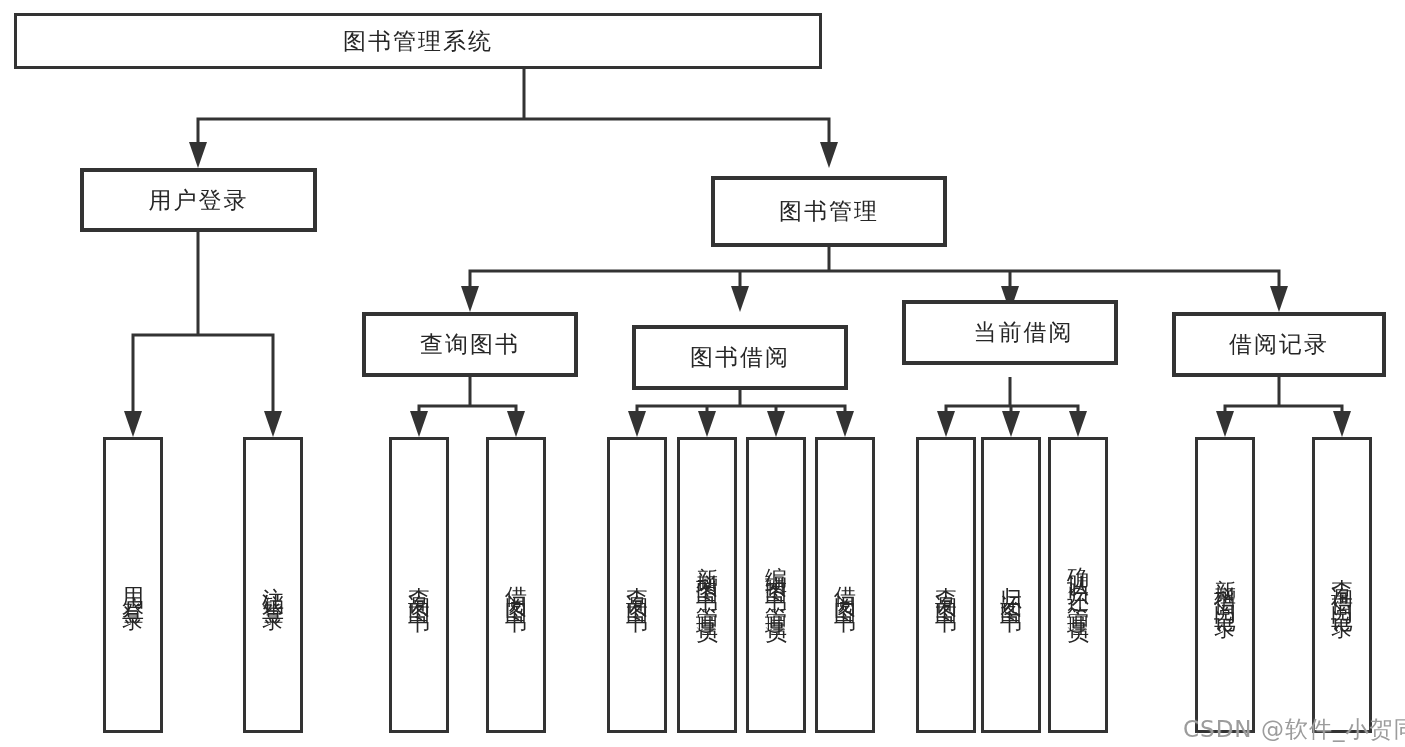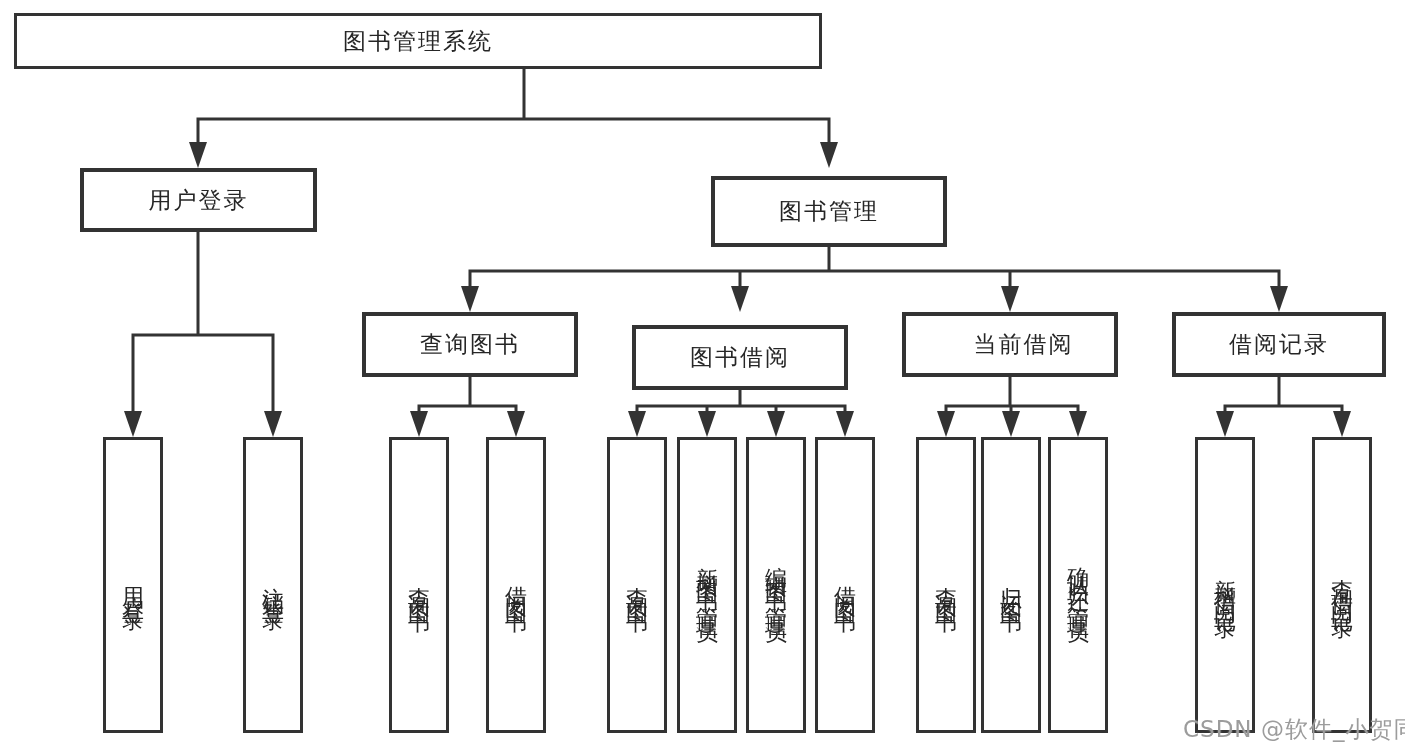--- a/index.html
+++ b/index.html
@@ -89,21 +89,21 @@
     </g>
   </svg>
 
   <div class="node root" style="left:14px;top:13px;width:808px;height:56px;">图书管理系统</div>
 
   <div class="node" style="left:80px;top:168px;width:237px;height:64px;">用户登录</div>
   <div class="node" style="left:711px;top:176px;width:236px;height:71px;">图书管理</div>
 
   <div class="node" style="left:362px;top:312px;width:216px;height:65px;">查询图书</div>
   <div class="node" style="left:632px;top:312px;width:216px;height:65px;margin-top:13px;">图书借阅</div>
-  <div class="node" style="left:902px;top:312px;width:216px;height:65px;padding-left:27px;">当前借阅</div>
+  <div class="node" style="left:902px;top:300px;width:216px;height:65px;padding-left:27px;">当前借阅</div>
   <div class="node" style="left:1172px;top:312px;width:214px;height:65px;">借阅记录</div>
 
   <div class="leaf" style="left:103px;">用户登录</div>
   <div class="leaf" style="left:243px;">注销登录</div>
 
   <div class="leaf" style="left:389px;">查询图书</div>
   <div class="leaf" style="left:486px;">借阅图书</div>
 
   <div class="leaf" style="left:607px;">查询图书</div>
   <div class="leaf" style="left:677px;">新增图书（管理员）</div>

